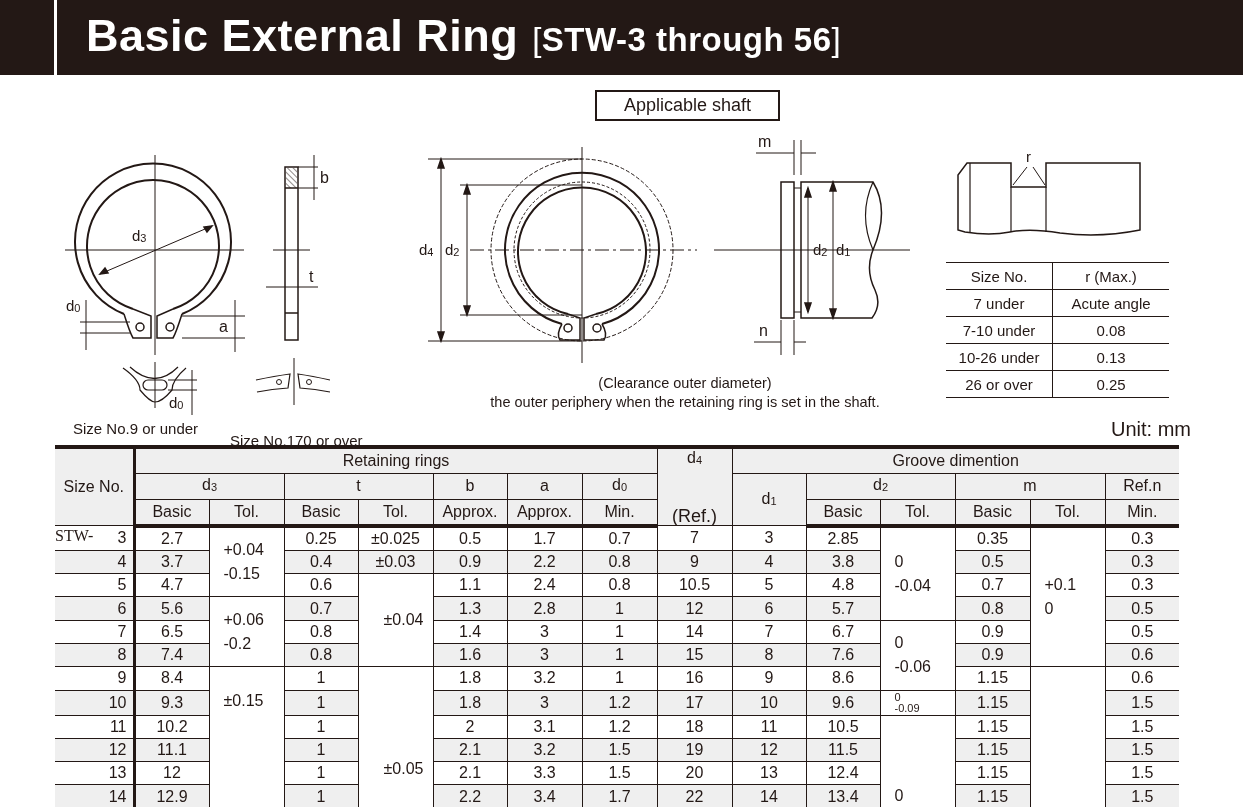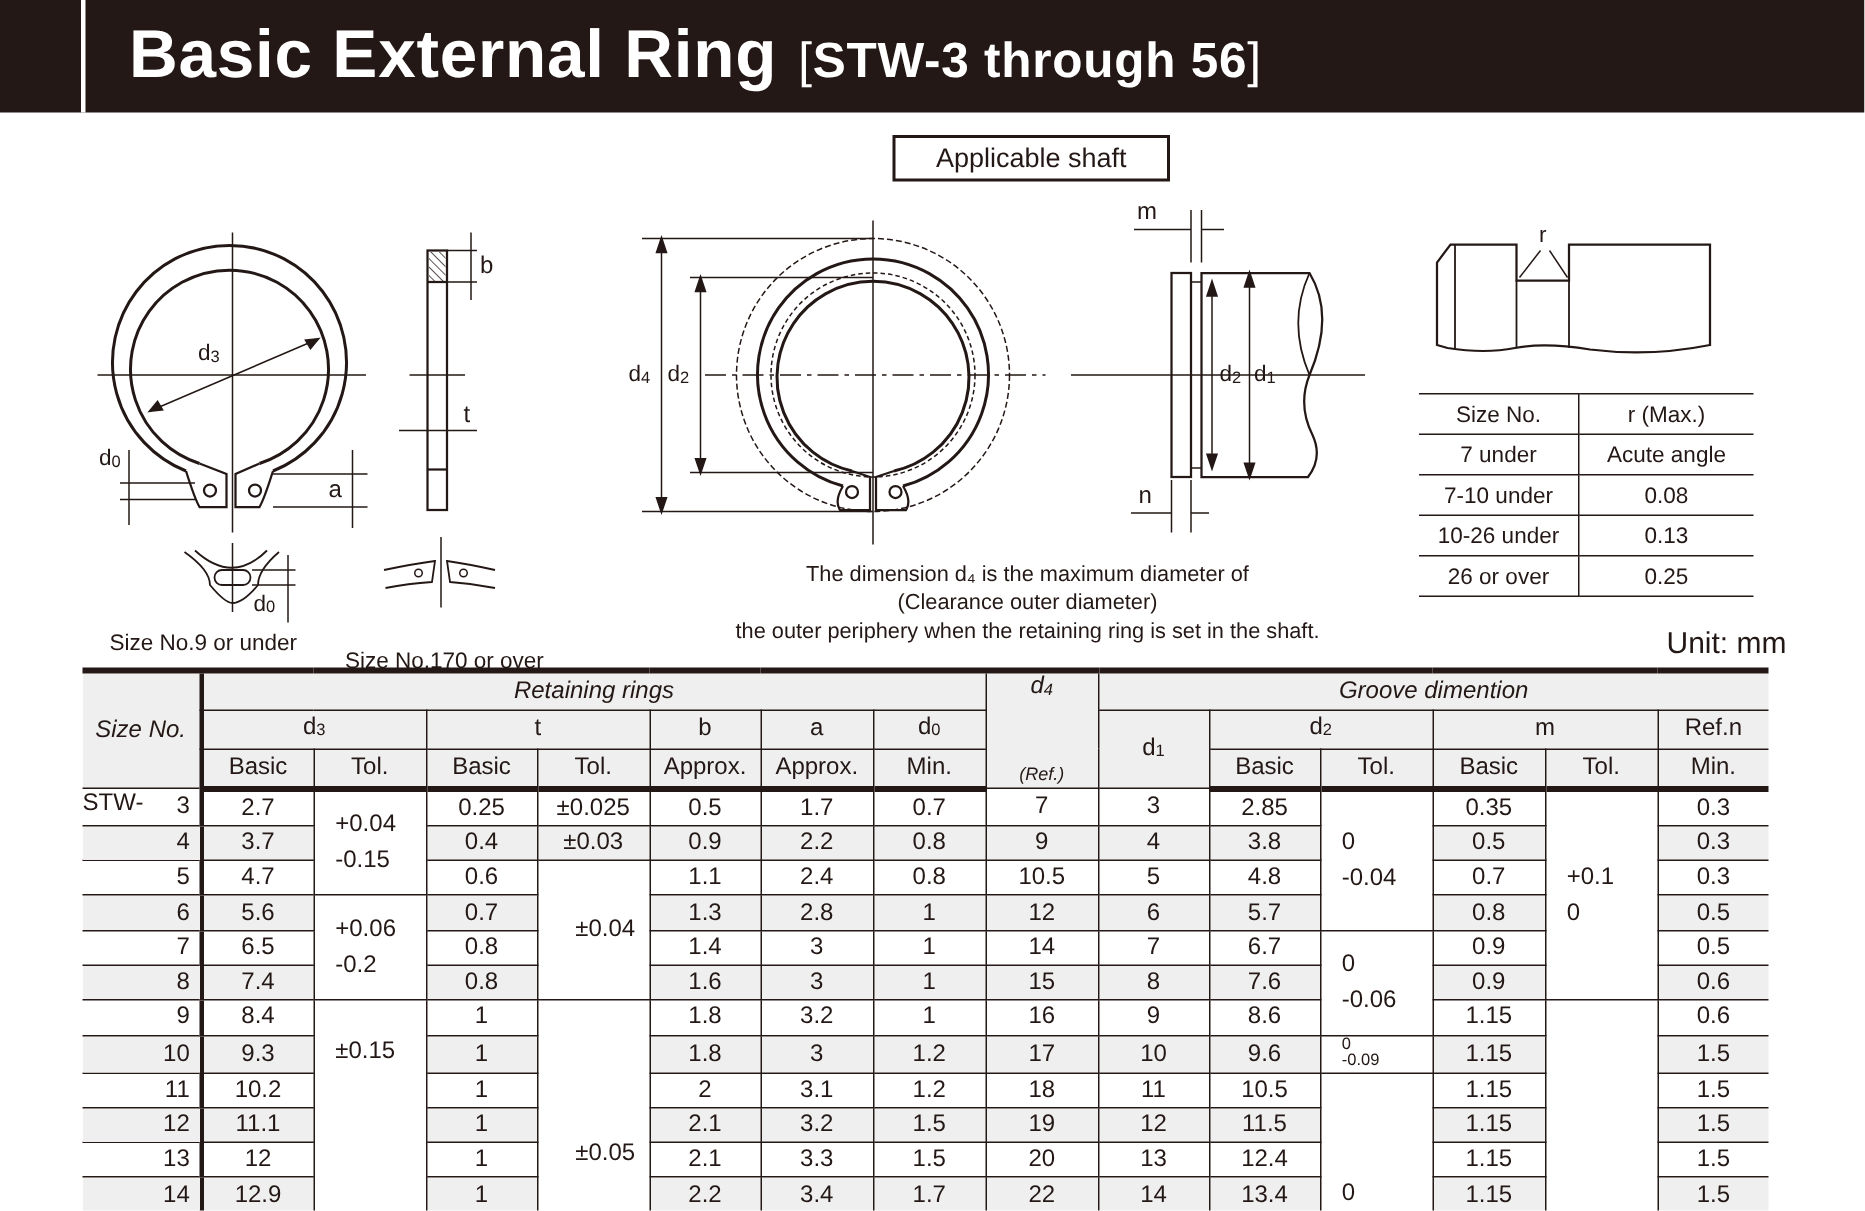--- a/index.html
+++ b/index.html
@@ -17,28 +17,28 @@
   .rtable { position:absolute; left:946px; top:262px; border-collapse:collapse; font-size:15px; }
   .rtable td { border-top:1px solid #231815; border-bottom:1px solid #231815; height:26px; padding:0; text-align:center; }
   .rtable td.c1 { width:106px; border-right:1px solid #231815; }
   .rtable td.c2 { width:116px; }
   .unit { position:absolute; left:1111px; top:418px; font-size:20px; }
 
   
   .main { position:absolute; left:55px; top:445px; border-collapse:collapse; font-size:16px; table-layout:fixed; }
   .main th, .main td { border:1px solid #231815; padding:0; text-align:center; overflow:hidden; white-space:nowrap; }
   .main thead th { background:#efefef; font-weight:normal; height:24px; line-height:22px; }
-  .main thead tr:first-child th { border-top:4px solid #231815;font-style:italic; }
+  .main thead tr:first-child th { border-top:4px solid #231815; }
   .main thead tr:last-child th { border-bottom:4px solid #231815; }
   .main td { height:22.3px; line-height:20px; }
   .main tbody tr.alt td.sh { background:#efefef; }
   .main .sz { border-right:3px solid #231815; border-left:none; text-align:right; padding-right:6px; }
   .main th.sz { text-align:center; padding-right:0; }
   .main td.sz { position:relative; }
-  .main td.sz .pre { position:absolute; left:0; top:0; }
+  .main td.sz .pre { position:absolute; left:0; top:0;font-family:Liberation Serif, serif; }
   .main .lastcol { border-right:none;text-align:center; }
   .main td.tol { background:#ffffff; vertical-align:middle; line-height:24px;padding-left:16px; }
   .main td.tol-tl { text-align:left; padding-left:14px; }
   .small { font-size:11px; line-height:11px; display:inline-block; text-align:left; vertical-align:middle; }
   sub.s { font-size:11px; vertical-align:-1px; }
   svg { position:absolute; overflow:visible; }
 </style>
 </head>
 <body>
 
@@ -155,21 +155,20 @@
 <div class="shaftbox">Applicable shaft</div>
 <span class="lbl" style="left:419px;top:241px;">d<sub class="s">4</sub></span>
 <span class="lbl" style="left:445px;top:241px;">d<sub class="s">2</sub></span>
 <span class="lbl" style="left:813px;top:241px;">d<sub class="s">2</sub></span>
 <span class="lbl" style="left:836px;top:241px;">d<sub class="s">1</sub></span>
 <span class="lbl" style="left:758px;top:133px;font-size:16px;">m</span>
 <span class="lbl" style="left:759px;top:322px;font-size:16px;">n</span>
 <span class="lbl" style="left:1026px;top:148px;">r</span>
 
 <div class="note">
-  <div>The dimension d₄ is the maximum diameter of</div>
   <div>(Clearance outer diameter)</div>
   <div>the outer periphery when the retaining ring is set in the shaft.</div>
 </div>
 
 <table class="rtable">
   <tbody>
       <tr>
     <td class="c1">Size No.</td>
     <td class="c2">r (Max.)</td>
   </tr>
@@ -210,21 +209,21 @@
       <col style="width:75px">
       <col style="width:75px">
       <col style="width:74px">
   </colgroup>
   <thead>
     <tr>
       <th rowspan="3" class="sz">Size No.</th>
       <th colspan="7">Retaining rings</th>
       <th rowspan="3" style="line-height:17px;">
           <div>d<sub class="s">4</sub></div>
-          <div style="font-size:12px;margin-top:39px;">(Ref.)</div>
+          <div style="font-size:18px;margin-top:39px;">(Ref.)</div>
         </th>
       <th colspan="6" class="lastcol">Groove dimention</th>
     </tr>
     <tr>
       <th colspan="2">d<sub class="s">3</sub></th>
       <th colspan="2">t</th>
       <th>b</th>
       <th>a</th>
       <th>d<sub class="s">0</sub></th>
       <th rowspan="2">d<sub class="s">1</sub></th>

